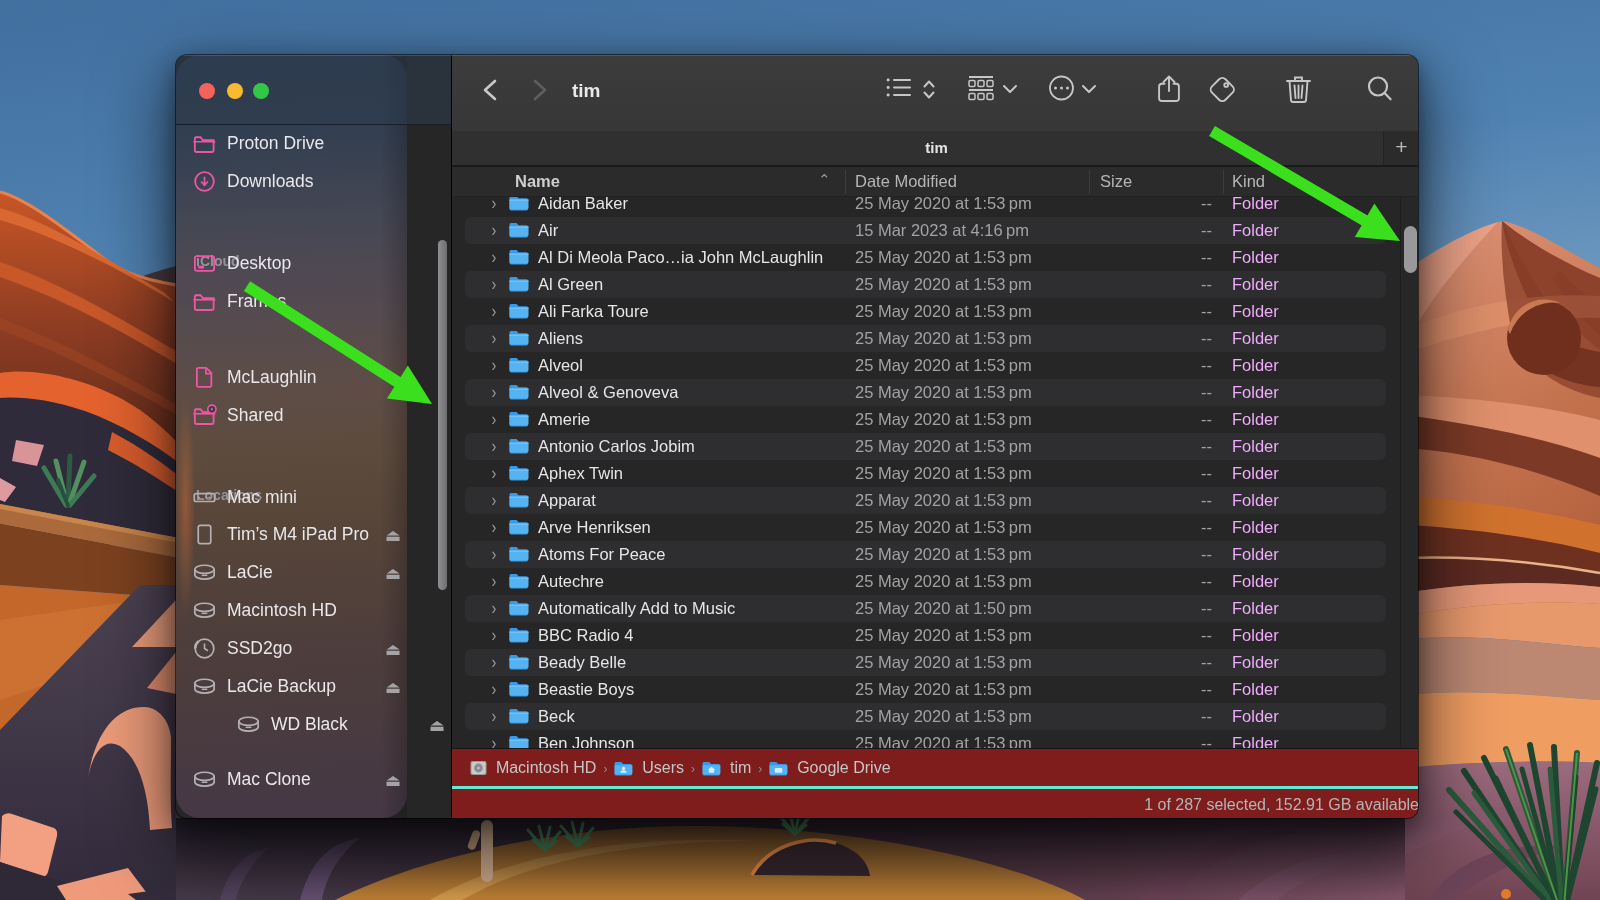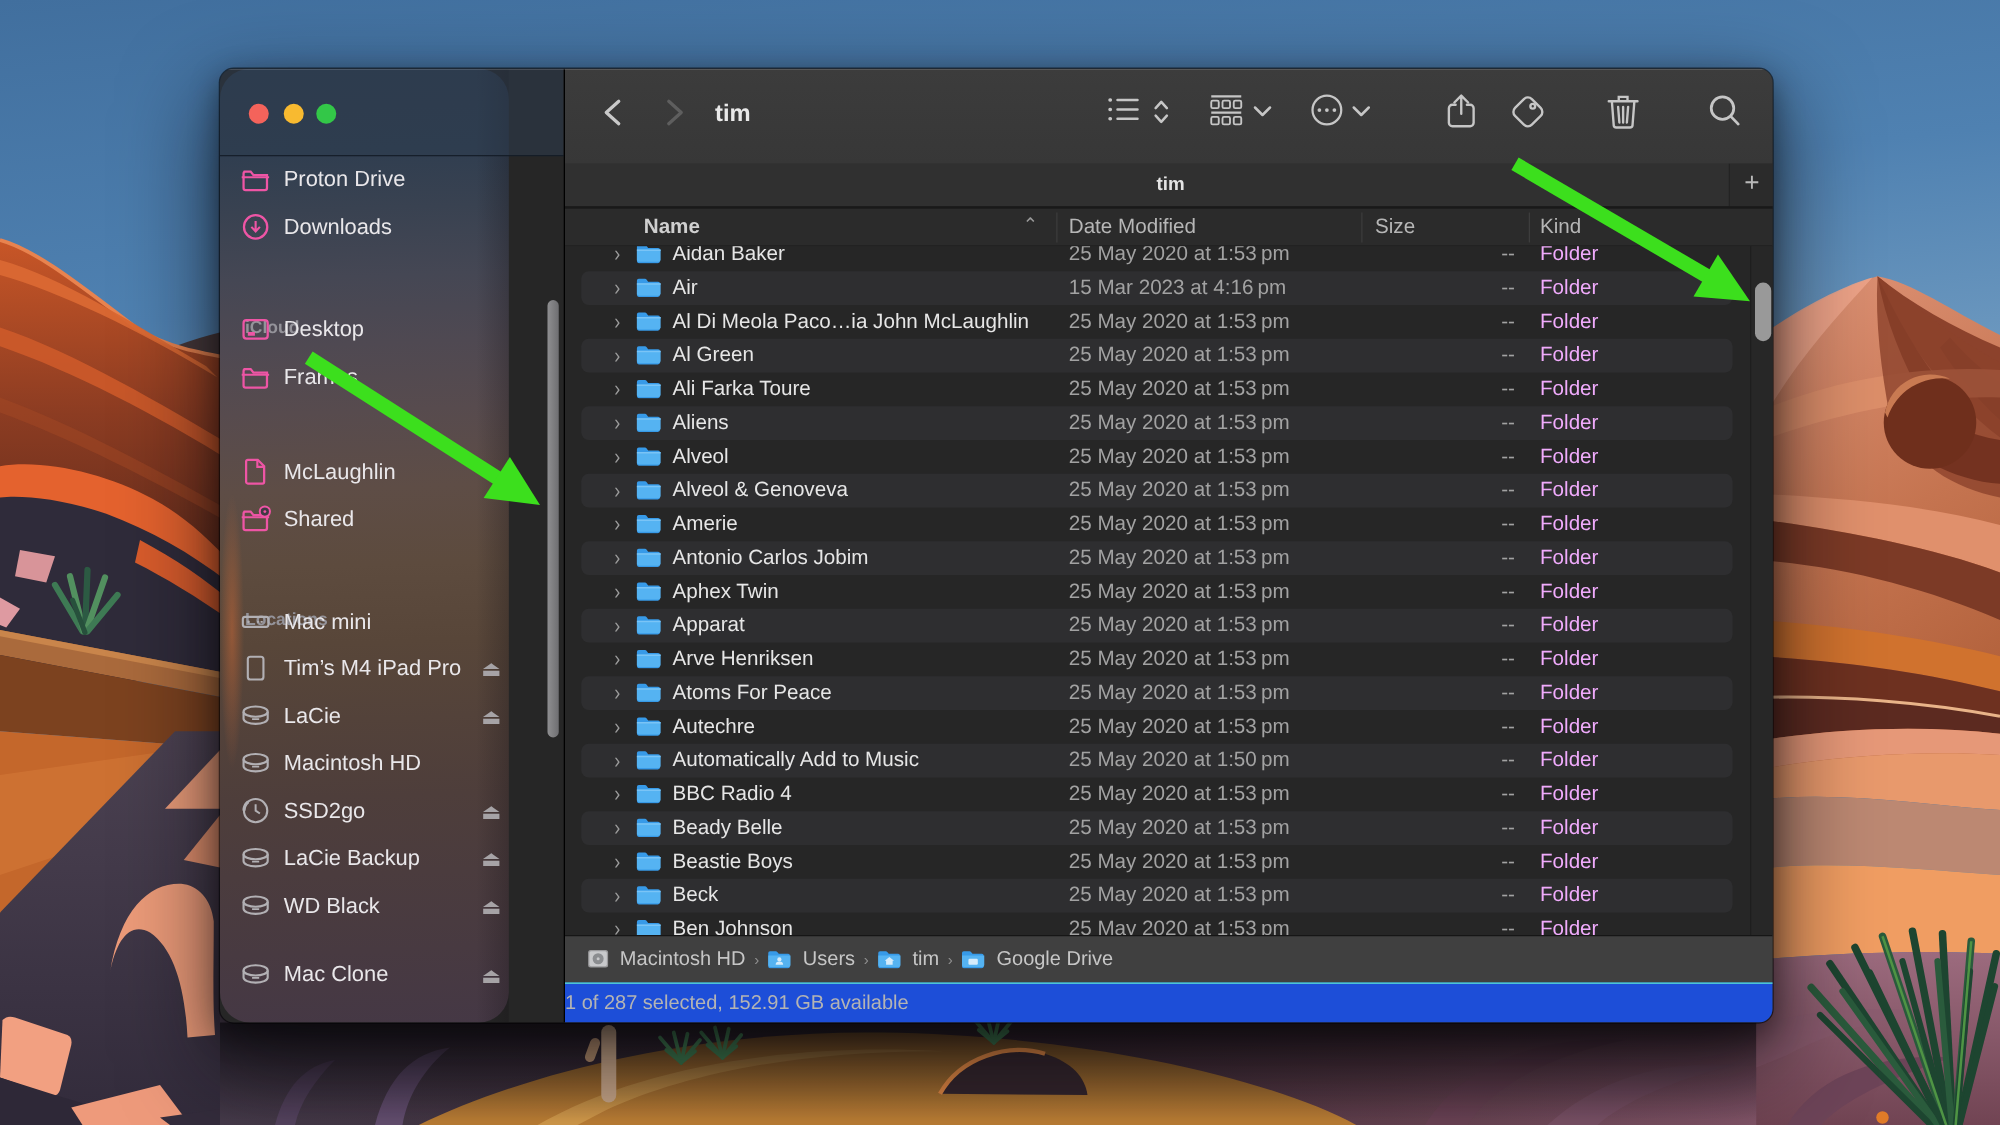--- a/index.html
+++ b/index.html
@@ -38,23 +38,23 @@
   .row { position:absolute; left:0; width:967px; height:27px; }
   .row .stripe { position:absolute; left:13px; top:0; width:921px; height:27px; background:#2e2e30; border-radius:6px; }
   .row .chev { position:absolute; left:38px; top:4px; width:14px; height:19px; color:#9b9b9b; font-size:18px; line-height:19px; transform:scaleX(0.8); }
   .row .fold { position:absolute; left:57px; top:5px; width:20px; height:16px; }
   .row .nm { position:absolute; left:86px; top:0; line-height:27px; color:#e6e6e6; font-size:16.5px; white-space:nowrap; }
   .row .dt { position:absolute; left:403px; top:0; line-height:27px; color:#a2a2a2; font-size:16.5px; }
   .row .sz { position:absolute; left:690px; width:70px; text-align:right; top:0; line-height:27px; color:#a2a2a2; font-size:16.5px; }
   .row .kd { position:absolute; left:780px; top:0; line-height:27px; color:#f0abfc; font-size:16.5px; }
   #vscroll { position:absolute; left:948px; top:142px; width:19px; height:551px; background:#272727; border-left:1px solid #1e1e1e; }
   #vthumb { position:absolute; left:3px; top:29px; width:13px; height:47px; border-radius:7px; background:#999; }
-  #pathbar { position:absolute; left:0; top:693px; width:967px; height:38px; background:#404040; border-top:1px solid #161616; color:#c6c6c6; font-size:16px; }
+  #pathbar { position:absolute; left:0; top:693px; width:967px; height:38px; background:#7f1d1d; border-top:1px solid #161616; color:#c6c6c6; font-size:16px; }
   #pathbar .pi { position:absolute; top:10px; white-space:nowrap; }
-  #statusbar { position:absolute; left:0; top:731px; width:967px; height:32px; background:#1d4ed8; border-top:1px solid #5eead4; color:#b4b4b4; font-size:16px; text-align:left; line-height:31px; }
+  #statusbar { position:absolute; left:0; top:731px; width:967px; height:32px; background:#7f1d1d; border-top:3px solid #5eead4; color:#b4b4b4; font-size:16px; text-align:right; line-height:31px; }
 </style>
 </head>
 <body>
 <div id="stage">
   <svg id="wall" width="1600" height="900" viewBox="0 0 1600 900">
       <defs>
 <linearGradient id="sky" x1="0" y1="0" x2="0.35" y2="1">
           <stop offset="0" stop-color="#416f9e"></stop>
           <stop offset="0.5" stop-color="#4f81b1"></stop>
           <stop offset="1" stop-color="#7ba4c6"></stop>
@@ -295,21 +295,21 @@
         </div>
 <div class="sbrow" style="top:618.5px;">
           <div class="ic"><svg width="25" height="25" viewBox="0 0 22 22">
               <ellipse cx="11" cy="8.2" rx="8.5" ry="3.6" fill="none" stroke="#b2b0b4" stroke-width="1.5"></ellipse>
               <path d="M2.5,8.2 v5 a8.5,3.6 0 0 0 17,0 v-5" fill="none" stroke="#b2b0b4" stroke-width="1.5"></path>
               <path d="M8.5,13.5 h5" stroke="#b2b0b4" stroke-width="1.3"></path>
             </svg></div>
           <div class="tx">LaCie Backup</div>
           <div class="ej">⏏</div>
         </div>
-<div class="sbrow" style="top:656.5px;">
+<div class="sbrow" style="top:656.5px;margin-left:44px;">
           <div class="ic"><svg width="25" height="25" viewBox="0 0 22 22">
               <ellipse cx="11" cy="8.2" rx="8.5" ry="3.6" fill="none" stroke="#b2b0b4" stroke-width="1.5"></ellipse>
               <path d="M2.5,8.2 v5 a8.5,3.6 0 0 0 17,0 v-5" fill="none" stroke="#b2b0b4" stroke-width="1.5"></path>
               <path d="M8.5,13.5 h5" stroke="#b2b0b4" stroke-width="1.3"></path>
             </svg></div>
           <div class="tx">WD Black</div>
           <div class="ej">⏏</div>
         </div>
 <div class="sbrow" style="top:695.5px;margin-top:16px;">
           <div class="ic"><svg width="25" height="25" viewBox="0 0 22 22">

